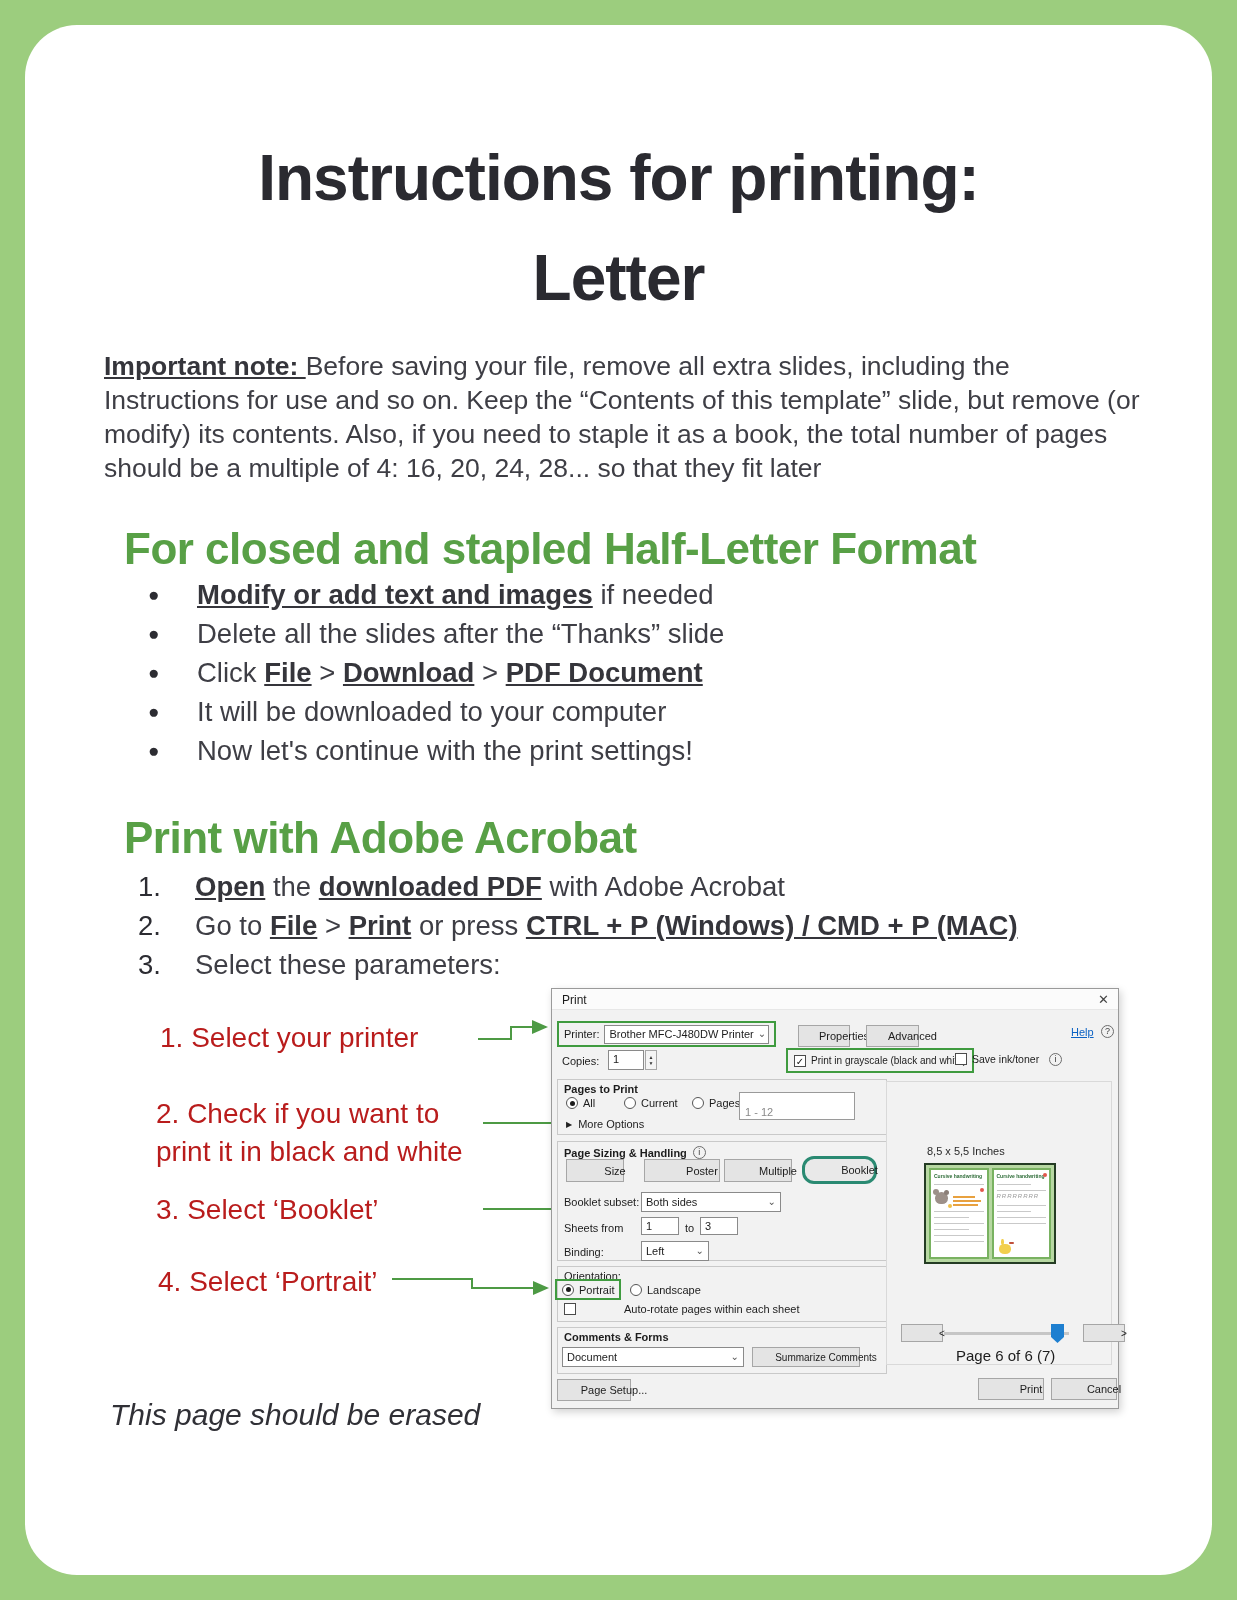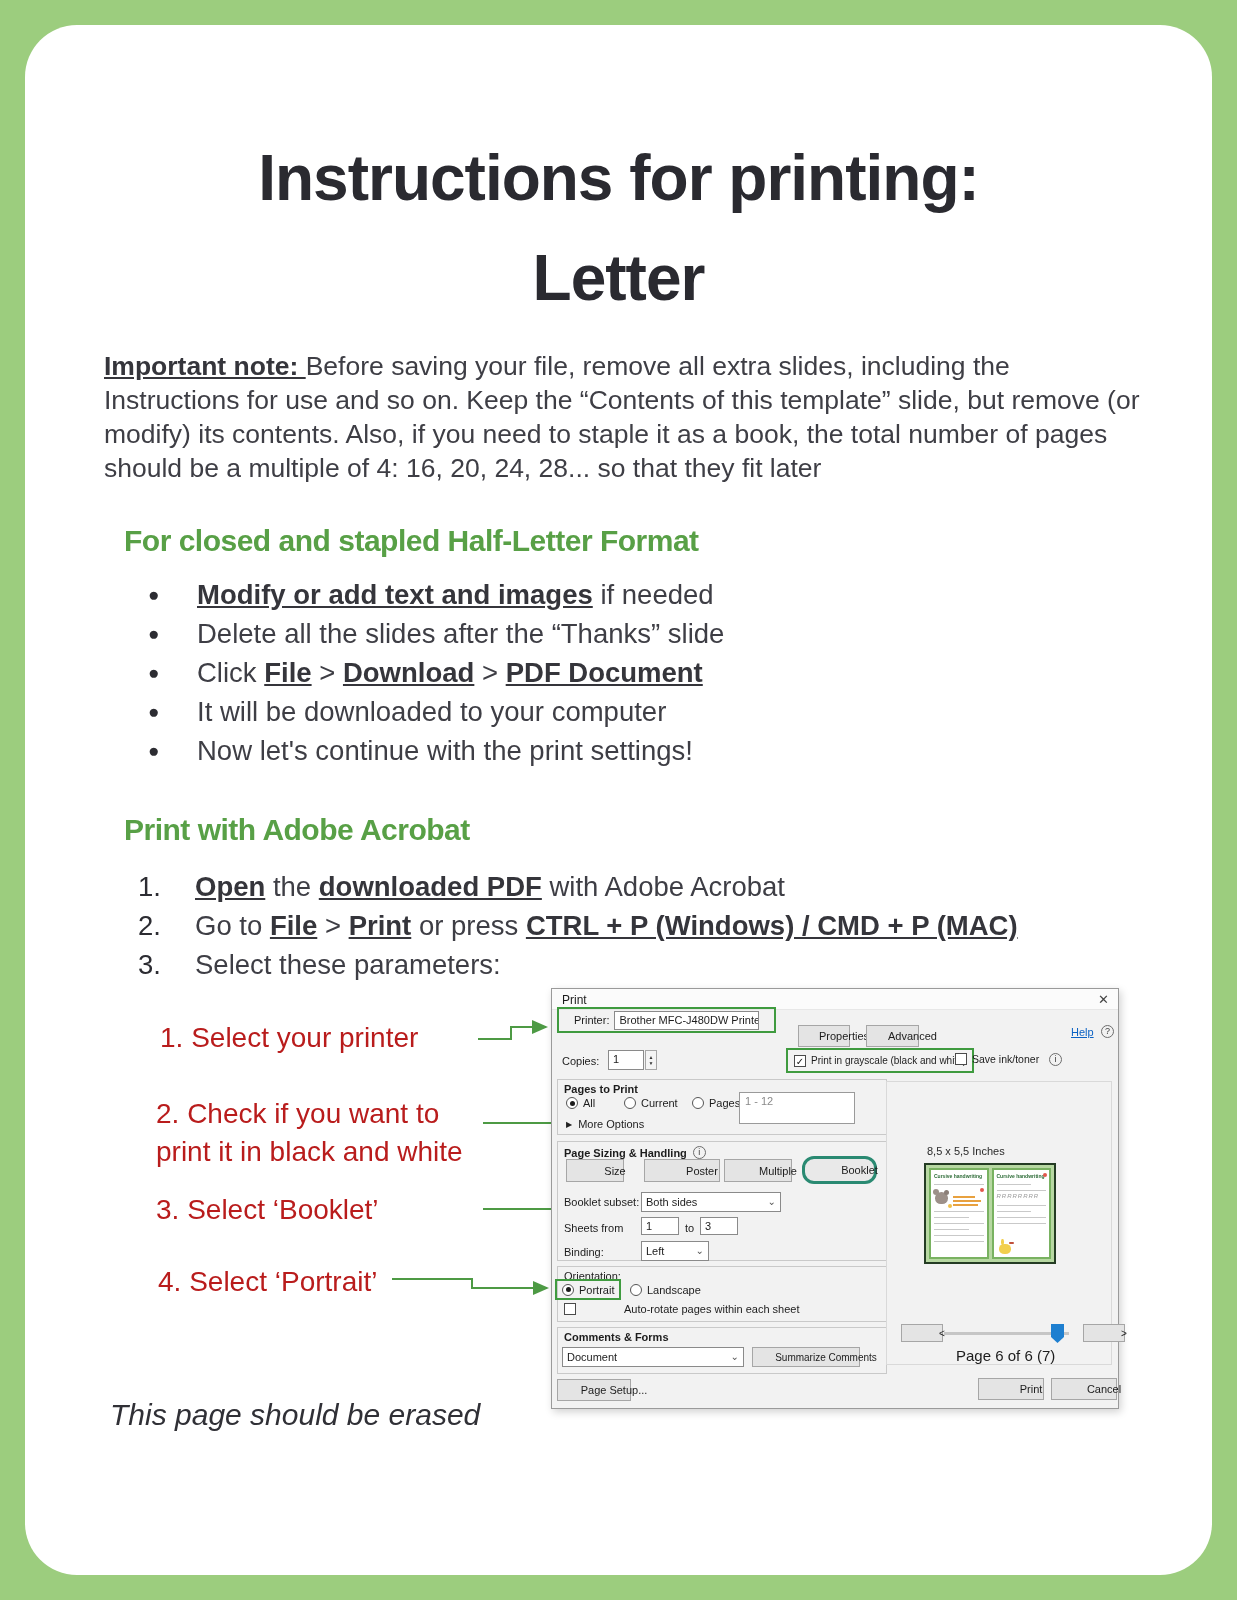--- a/index.html
+++ b/index.html
@@ -21,21 +21,21 @@
     font-size:64px; font-weight:700; letter-spacing:-1px;
     color:#2a2a30; line-height:100px;
   }
   .intro {
     left:104px; top:349px; width:1040px;
     font-size:26.5px; line-height:34px; color:#3e3e45;
   }
   .intro .rb, .li-text .rb { font-weight:700; color:#35353b;text-decoration:underline; }
   h2.green {
     position:absolute; left:124px; margin:0;
-    font-size:30px; font-weight:700; color:#58a046; letter-spacing:-0.5px;
+    font-size:44px; font-weight:700; color:#58a046; letter-spacing:-0.5px;
   }
   .h-sec1 { top:524px; }
   .h-sec2 { top:813px; }
   .blist { left:140px; top:580px; }
   .nlist { left:138px; top:872px; }
   .lrow { display:flex; margin-bottom:9px; font-size:27.5px; line-height:30px; color:#3e3e45; }
   .lrow .marker { width:57px; flex:0 0 57px; color:#2c2c32; }
   .blist .marker { font-size:19px; line-height:30px; padding-left:8px; }
   .footer-note {
     left:110px; top:1398px; font-size:30px; font-style:italic; color:#303036;
@@ -51,21 +51,21 @@
     position:absolute; left:551px; top:13px; width:568px; height:421px;
     background:#f2f2f2; border:1px solid #9a9a9a;
     box-shadow:2px 3px 8px rgba(0,0,0,0.18);
     font-size:11px; color:#1c1c1c;
   }
   .dialog .abs { position:absolute; }
   .dlg-titlebar { left:0; top:0; right:0; height:21px; background:#fbfbfb; border-bottom:1px solid #e7e7e7; }
   .dlg-title { left:10px; top:4px; font-size:12px; }
   .dlg-close { right:9px; top:3px; font-size:13px; color:#444; cursor:default; }
   .gbox { border:2px solid #3f9b3f; }
-  .printer-box { left:5px; top:18px; width:219px; height:26px; display:flex; align-items:center; padding:0 15px; gap:5px; }
+  .printer-box { left:5px; top:32px; width:219px; height:26px; display:flex; align-items:center; padding:0 5px; gap:5px; }
   .select {
     background:#fff; border:1px solid #8a8a8a; height:20px;
     display:flex; align-items:center; padding:0 4px; gap:4px; white-space:nowrap; overflow:hidden;
   }
   .select .chev { margin-left:auto; color:#555; font-size:10px; line-height:10px; }
   .printer-select { flex:1; height:19px; }
   .btn {
     background:#e4e4e4; border:1px solid #a6a6a6; color:#1c1c1c;
     display:flex; align-items:center; justify-content:center; white-space:nowrap;padding-left:40px;
   }
@@ -88,21 +88,21 @@
   .info-saveink { left:497px; top:64px; }
   .sec { border:1px solid #c9c9c9; }
   .sec-label { font-weight:700; }
   .sec1 { left:5px; top:90px; width:330px; height:56px; }
   .sec2 { left:5px; top:152px; width:330px; height:120px; }
   .sec3 { left:5px; top:277px; width:330px; height:56px; }
   .sec4 { left:5px; top:338px; width:330px; height:47px; }
   .radio { width:12px; height:12px; border:1px solid #555; border-radius:50%; background:#fff; flex:0 0 12px; position:relative; }
   .radio.sel::after { content:""; position:absolute; left:2.5px; top:2.5px; width:5px; height:5px; border-radius:50%; background:#1b1b1b; }
   .rlabel { display:flex; align-items:center; gap:5px; white-space:nowrap; }
-  .range-input { left:187px; top:103px; width:116px; height:32px; background:#fff; border:1px solid #9a9a9a; color:#8a8a8a; padding:2px 5px; }
+  .range-input { left:187px; top:103px; width:116px; height:22px; background:#fff; border:1px solid #9a9a9a; color:#8a8a8a; padding:13px 5px; }
   .more-opt { left:14px; top:129px; display:flex; gap:6px; align-items:center; }
   .more-opt .tri { font-size:8px; color:#222; }
   .size-btns .btn { position:absolute; height:23px; top:170px; }
   .booklet-btn { border:3px solid #2a8a72 !important; height:28px !important; top:167px !important; background:#e9e9e9 !important; }
   .mini-input { background:#fff; border:1px solid #8a8a8a; padding:2px 4px; }
   .preview-panel { left:334px; top:92px; width:226px; height:284px; border:1px solid #d9d9d9; }
   .size-lbl { left:375px; top:156px; font-size:11px; color:#2a2a2a; }
   .thumb { left:372px; top:174px; width:132px; height:101px; background:#b7d8a2; border:2px solid #243c24; display:flex; gap:3px; padding:3px; }
   .tpage { flex:1; background:#fff; border:2px solid #79b261; position:relative; padding:3px 3px; overflow:hidden; }
   .tpage .ptitle { font-size:5px; font-weight:700; color:#2c6b36; line-height:6px; white-space:nowrap; }

